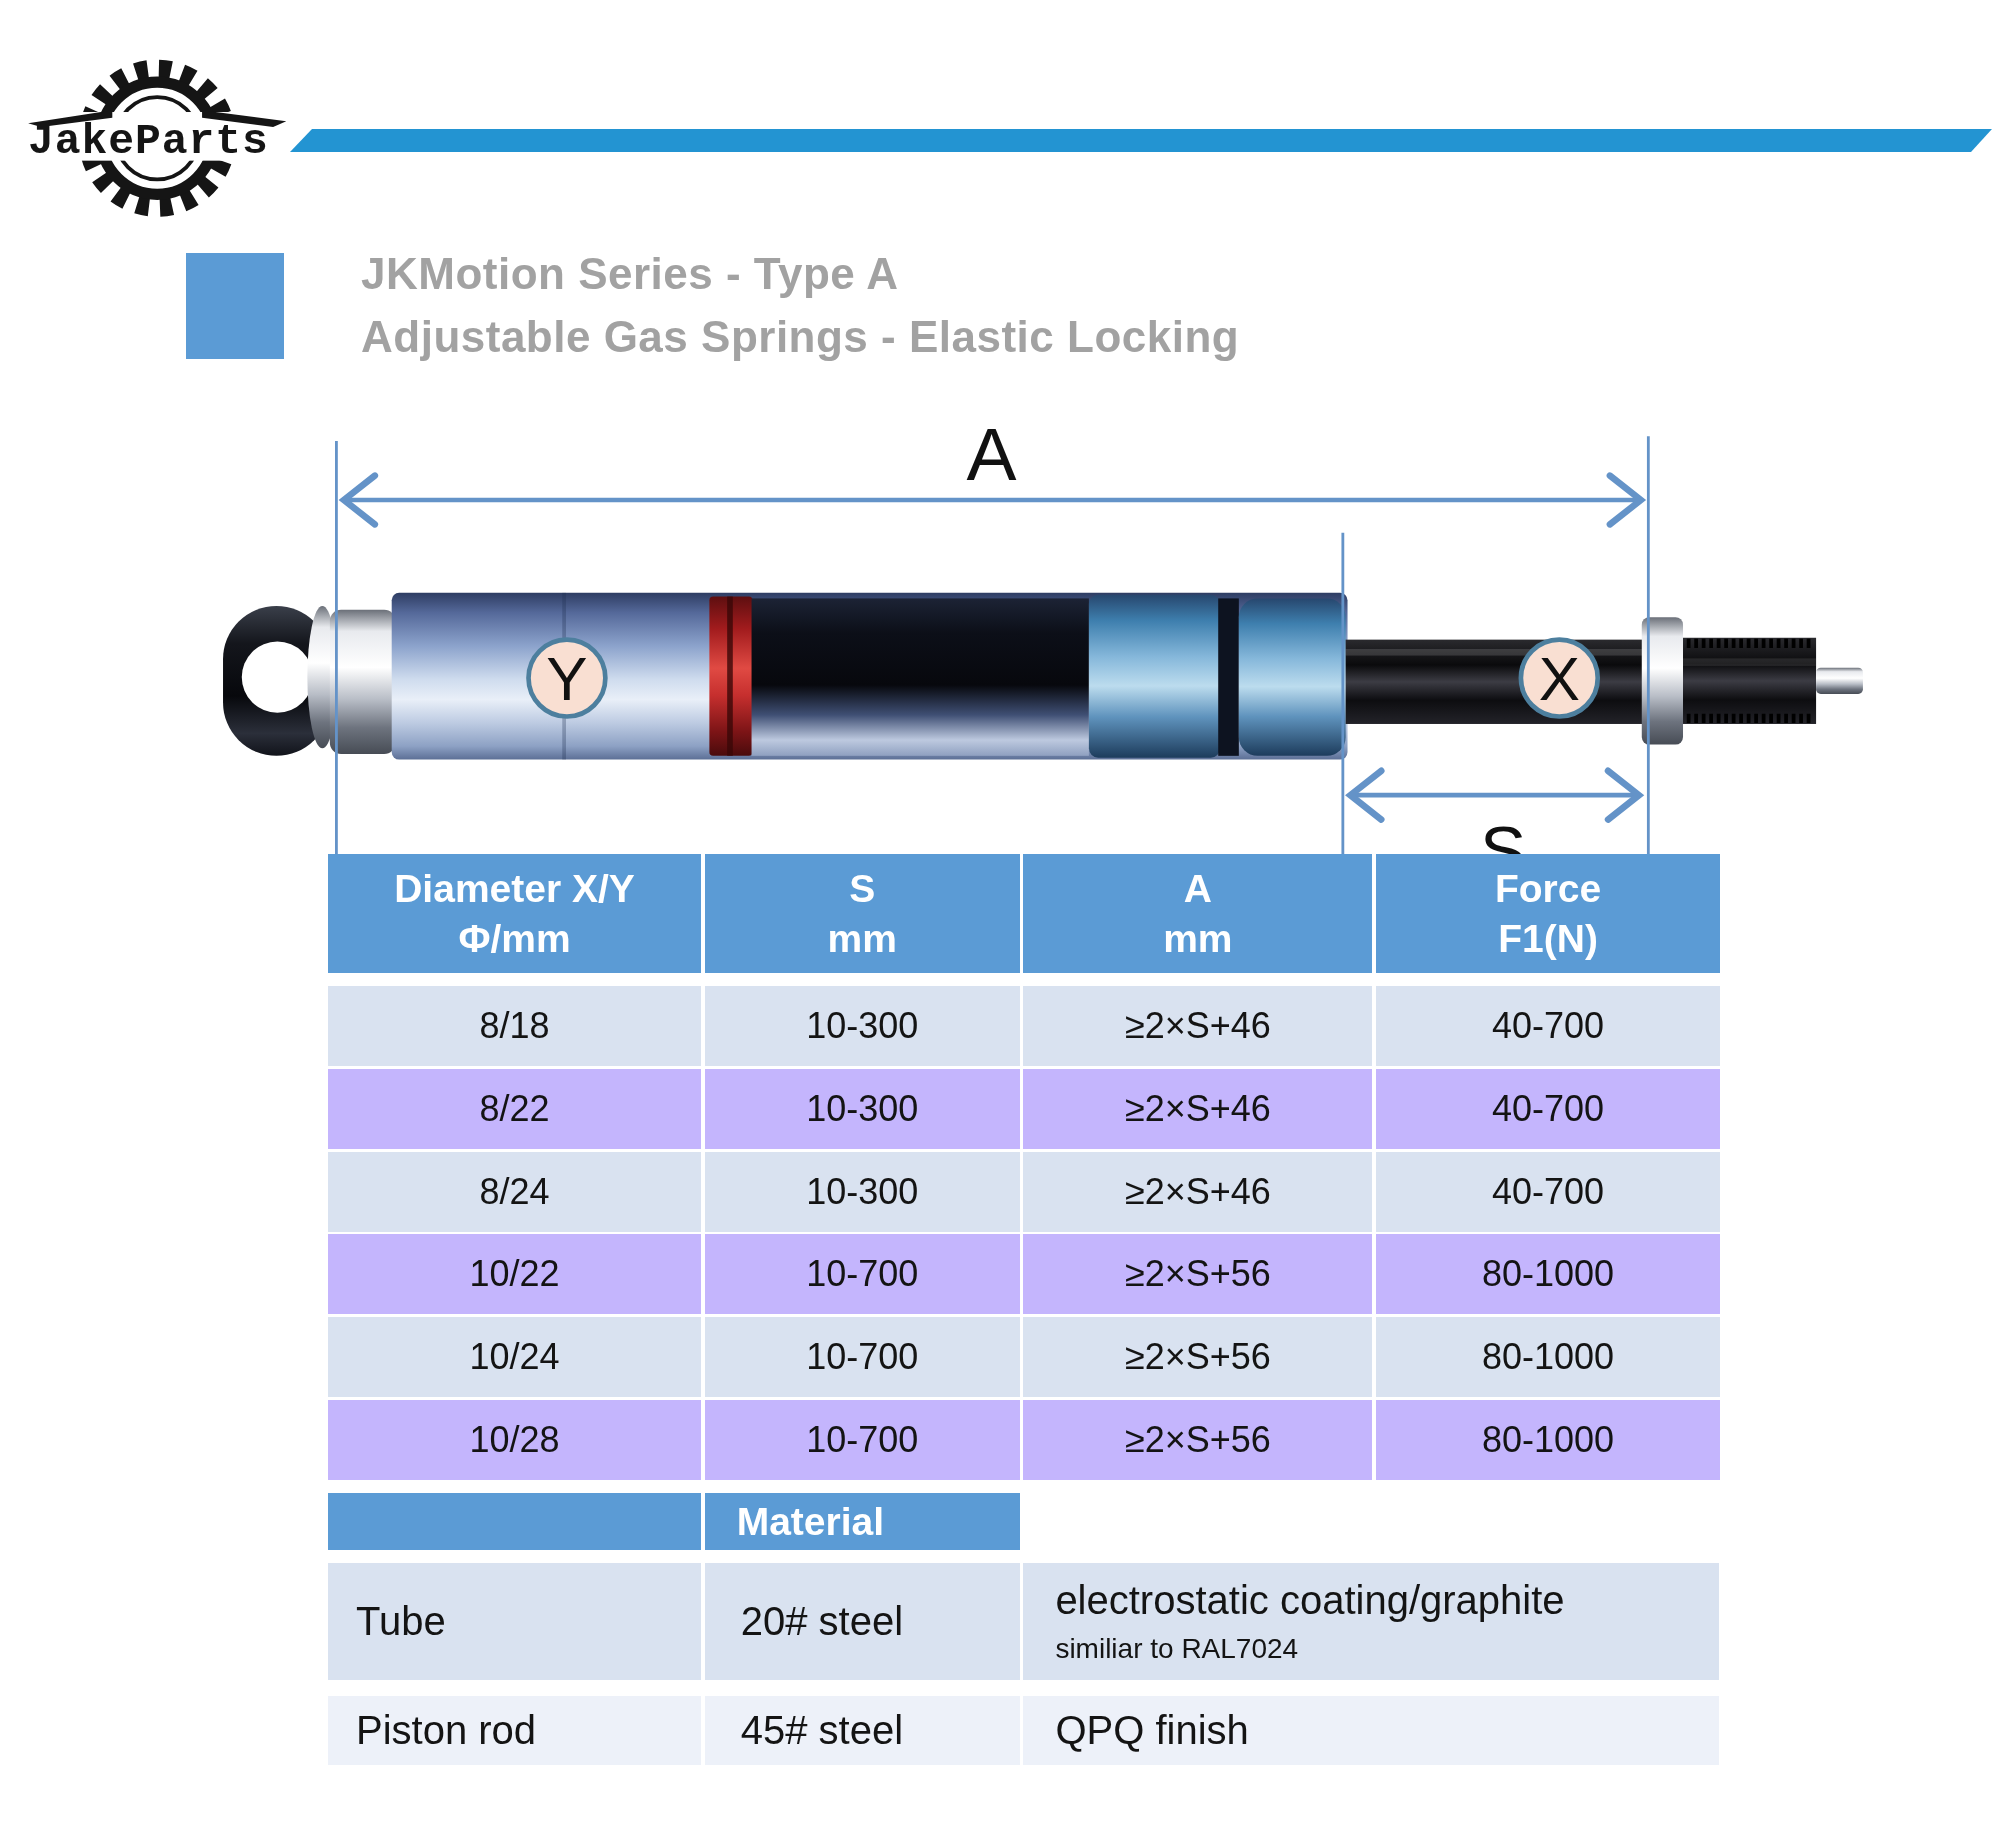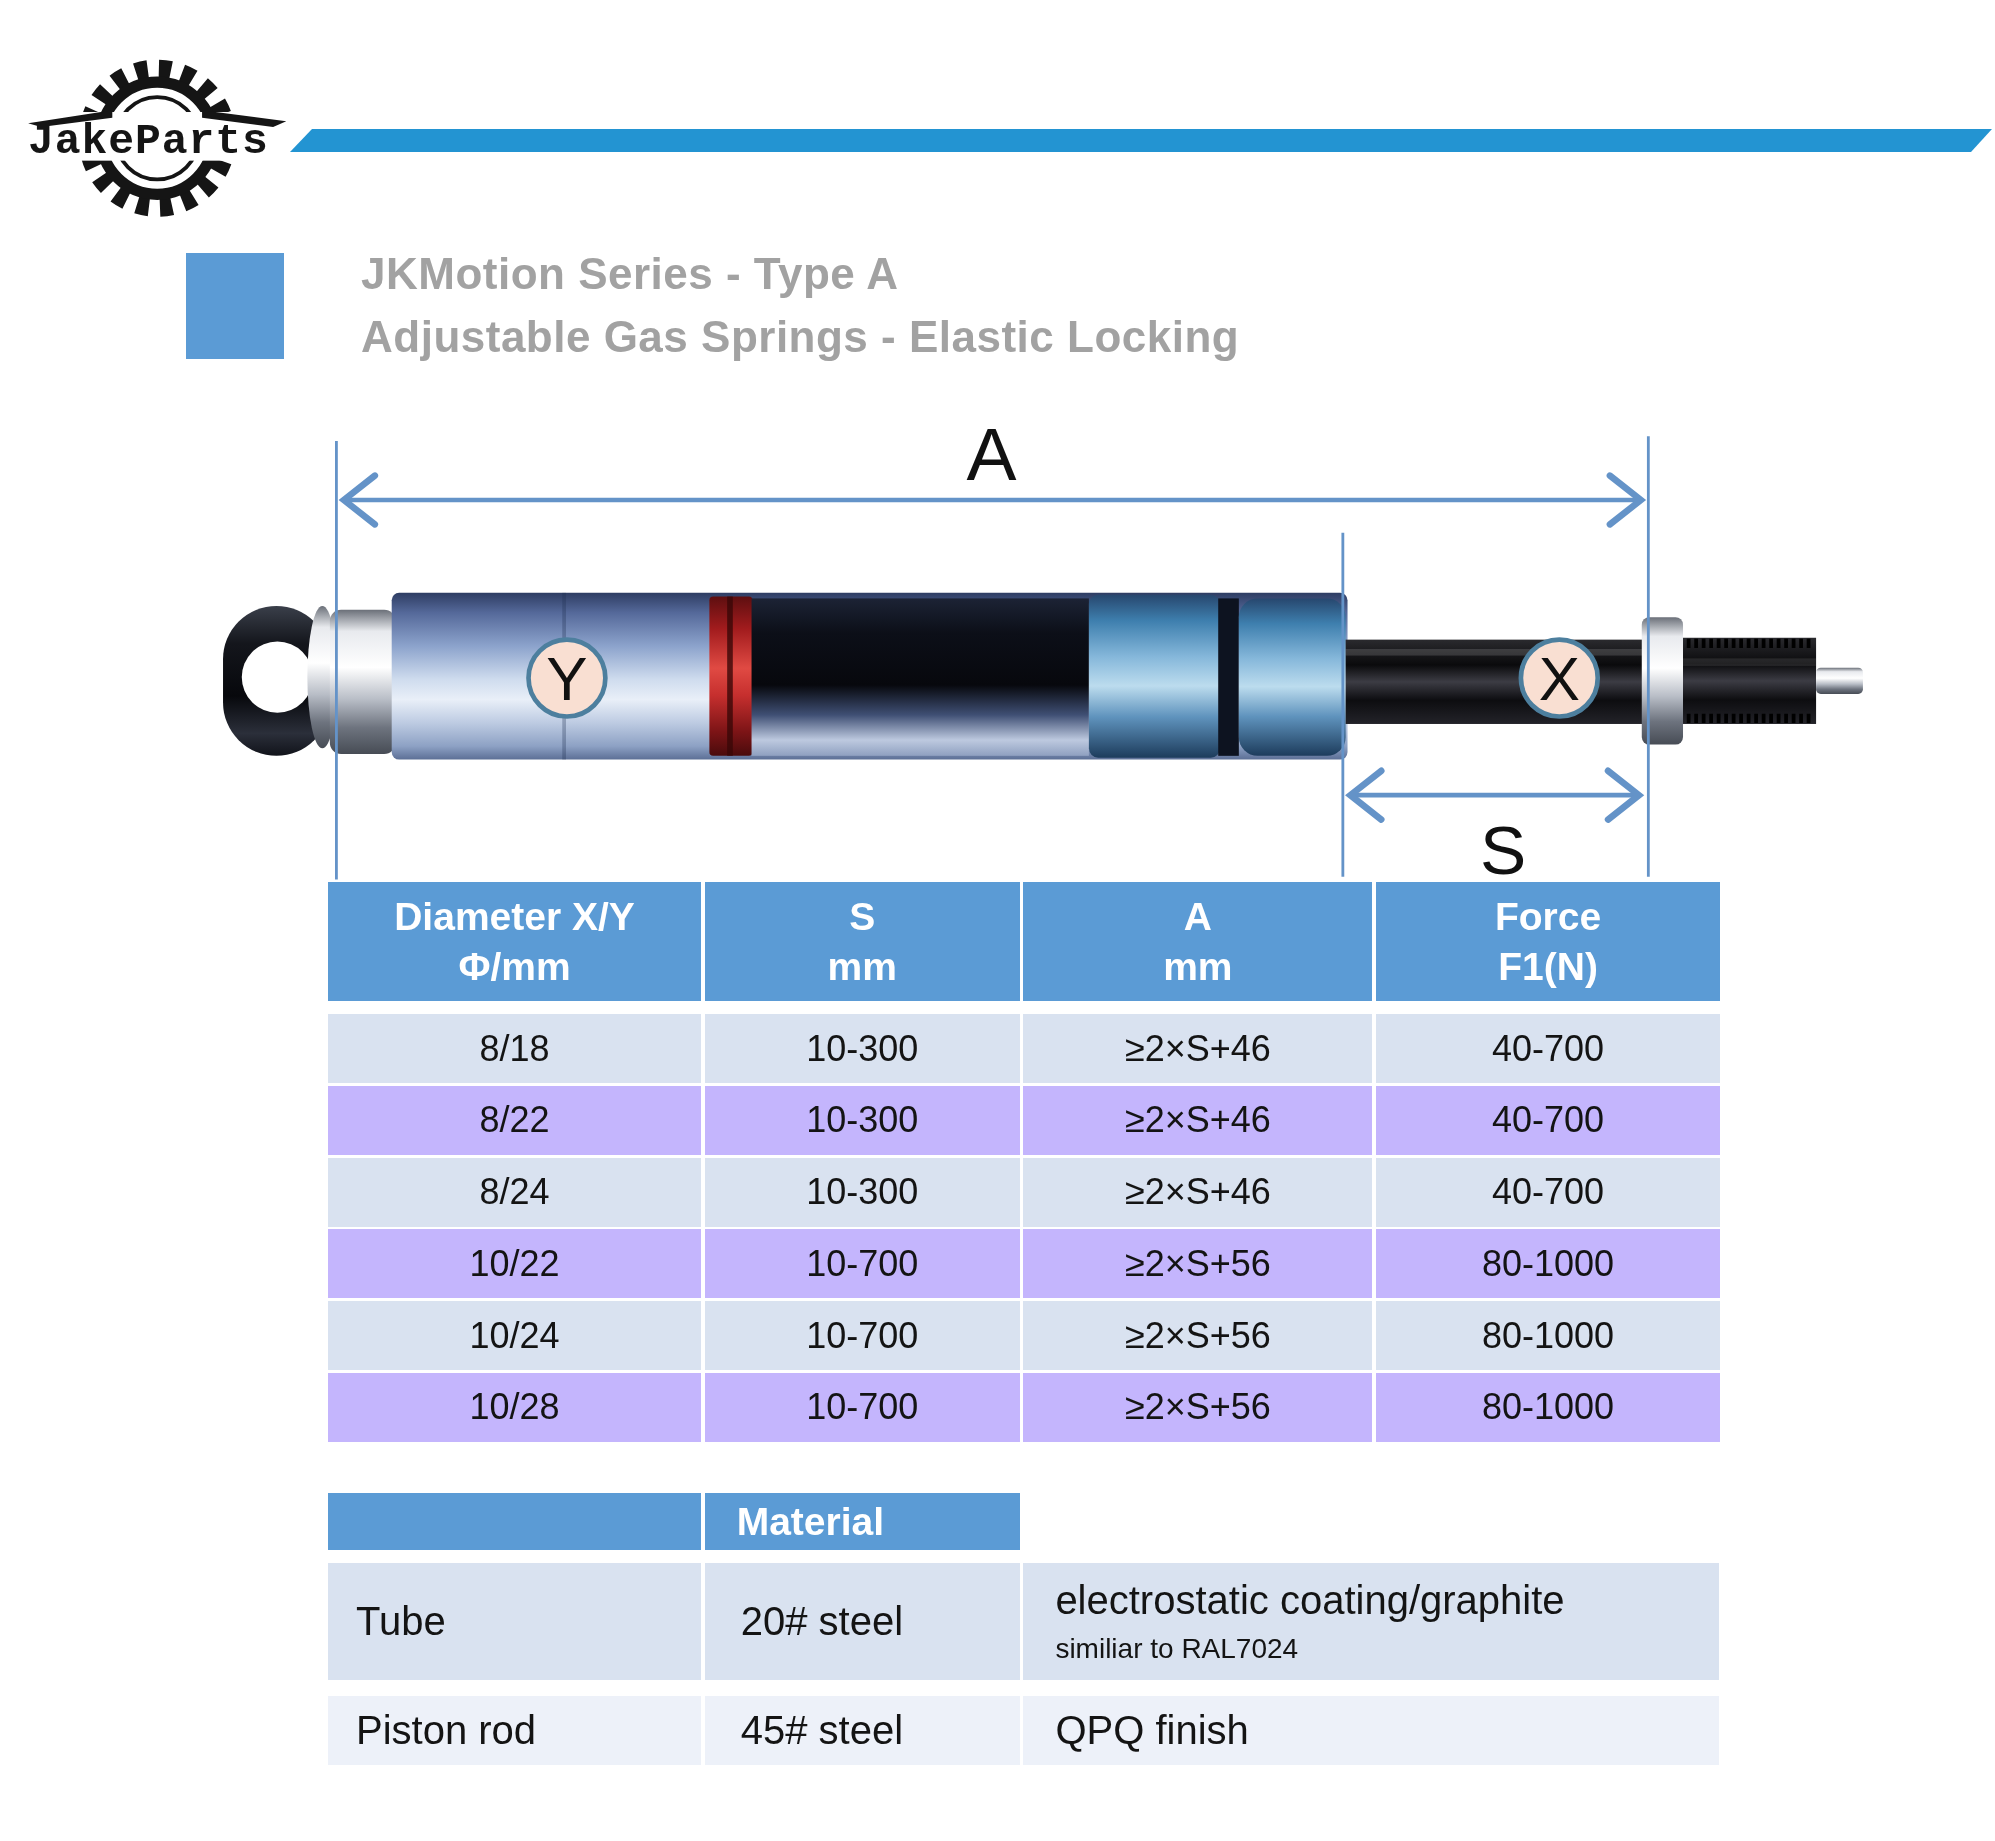--- a/index.html
+++ b/index.html
@@ -15,28 +15,28 @@
     clip-path:polygon(312px 129px,1992px 129px,1971px 152px,290px 152px);
   }
   
   .title-square{position:absolute;left:186px;top:253px;width:98px;height:106px;background:#5b9bd5;}
   .title-block{position:absolute;left:361px;top:242px;width:1405px;}
   .title-line{font-size:44px;font-weight:bold;color:#a2a2a2;line-height:63px;letter-spacing:0.5px;}
   
   .diagram{position:absolute;left:0;top:394px;width:1996px;height:525px;}
   
   .tbl{position:absolute;left:328px;width:1391px;}
-  .tbl1{top:882px;}
+  .tbl1{top:854px;}
   .tbl2{top:1493px;}
   .grid4{display:grid;grid-template-columns:373px 315px 349px 344px;column-gap:3.7px;}
   .grid3{display:grid;grid-template-columns:373px 315px 696px;column-gap:3.7px;}
   .hrow1{height:119px;margin-bottom:13px;}
   .hcell{background:#5b9bd5;color:#fff;font-weight:bold;font-size:39px;line-height:50px;
          display:flex;flex-direction:column;align-items:center;justify-content:center;text-align:center;}
-  .drow{height:69px;margin-bottom:2.8px;}
+  .drow{height:80px;margin-bottom:2.8px;}
   .dcell{display:flex;align-items:center;justify-content:center;font-size:36px;color:#141414;}
   .bg-a .dcell{background:#d9e2f0;}
   .bg-b .dcell{background:#c4b5fd;}
   .hrow2{height:57px;margin-bottom:13px;}
   .hcell-left{background:#5b9bd5;color:#fff;font-weight:bold;font-size:39px;
               display:flex;align-items:center;padding-left:32px;box-sizing:border-box;}
   .mrow{margin-bottom:2.8px;}
   .mrow-tube{height:117px;}
   .mrow-piston{height:82px;}
   .mcell{display:flex;align-items:center;font-size:40px;color:#141414;

